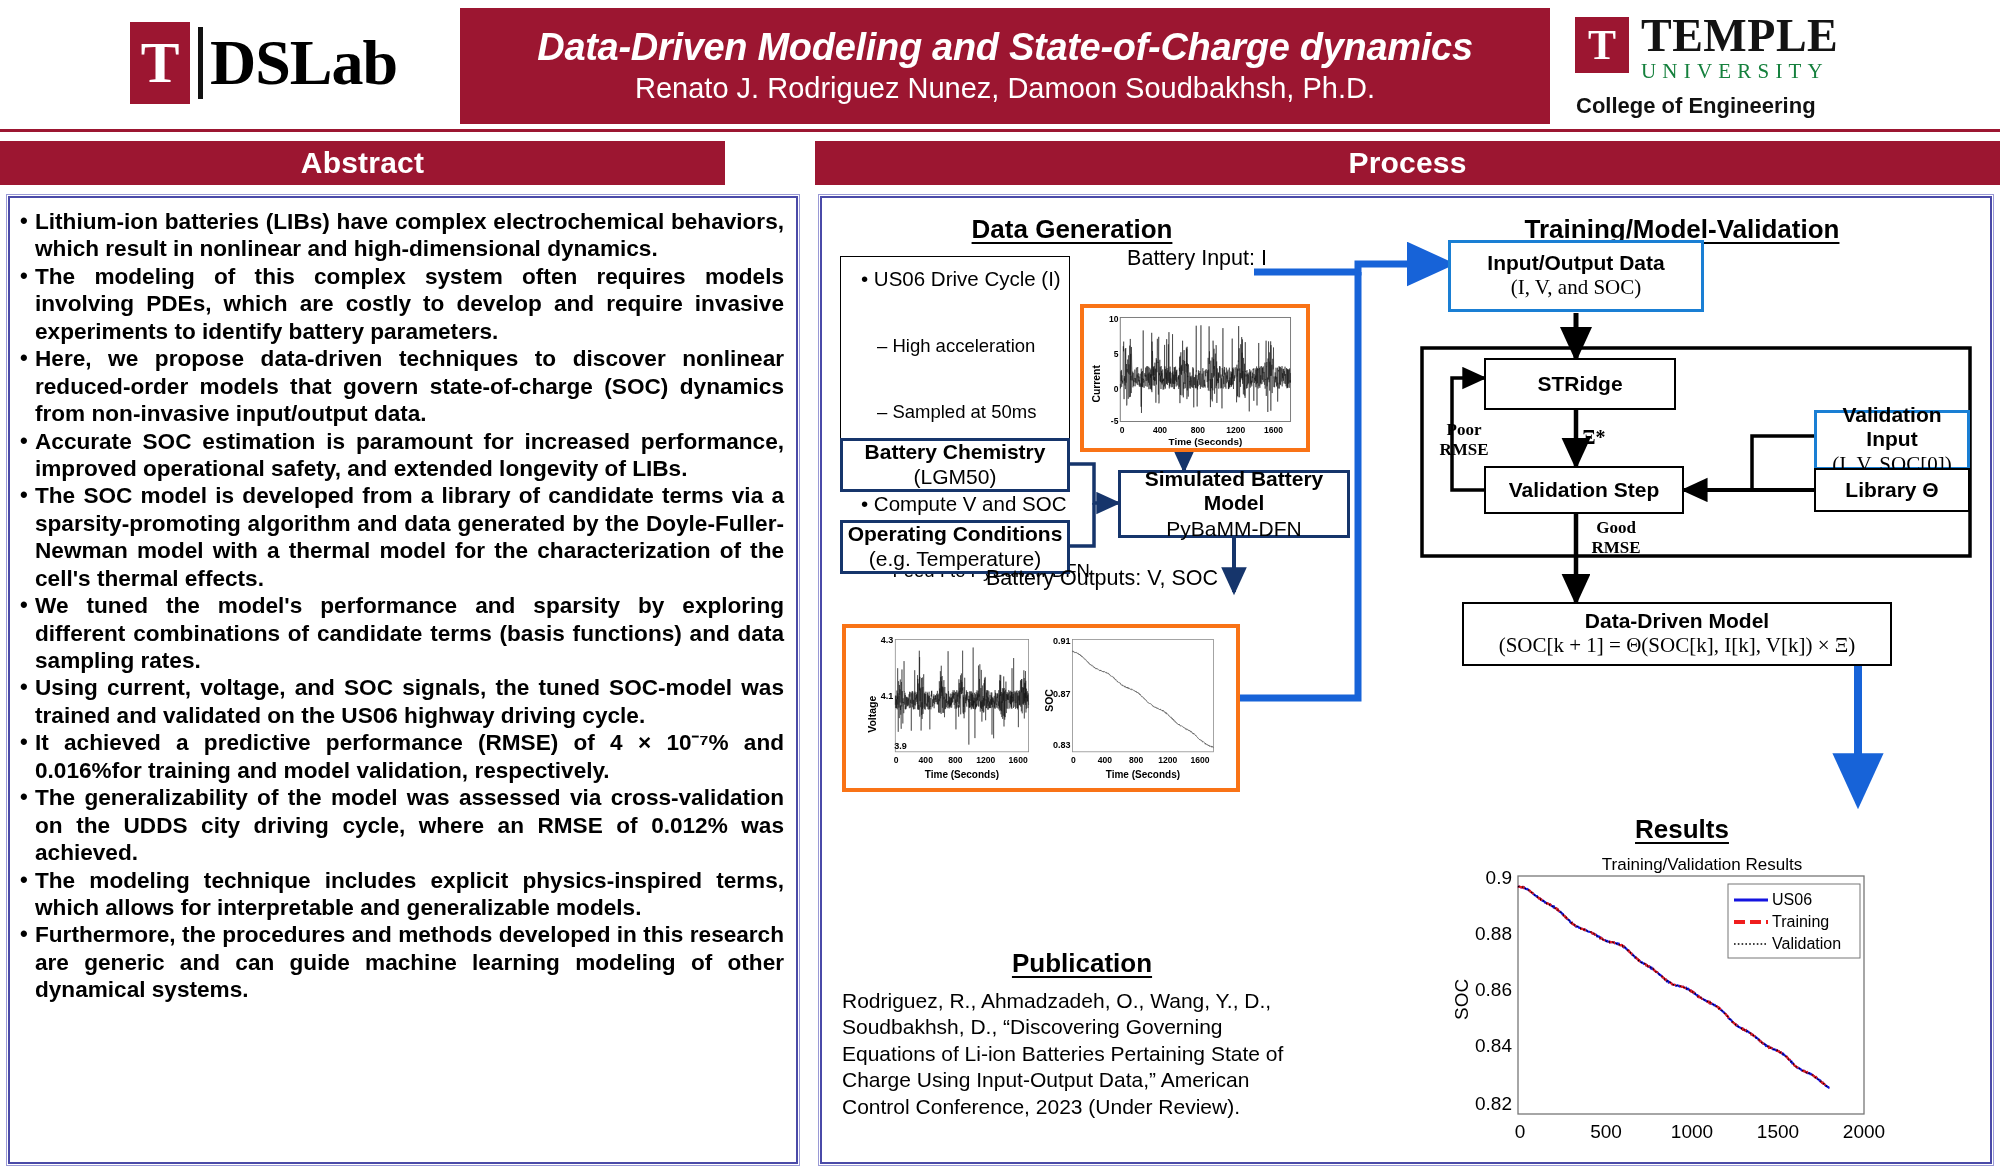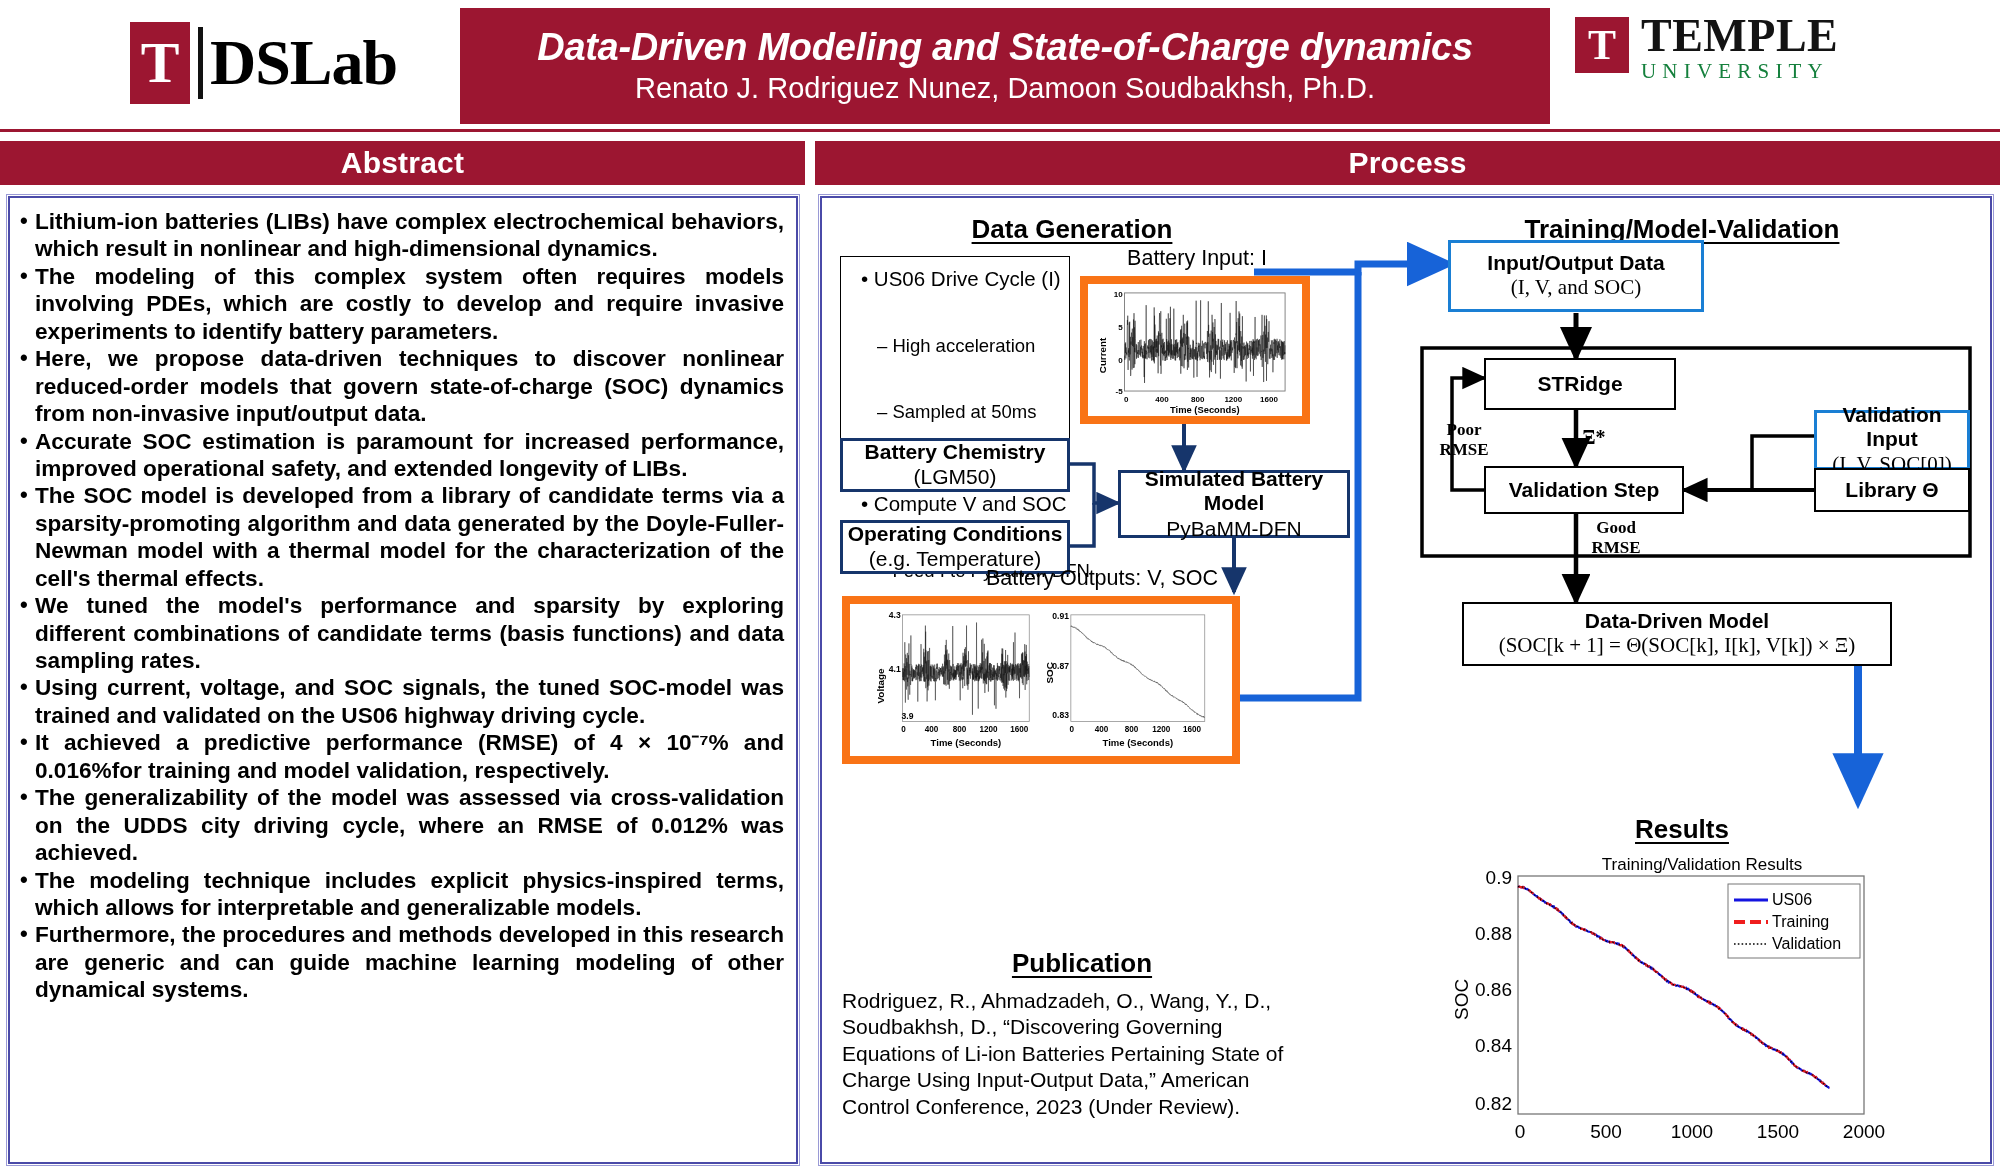--- a/index.html
+++ b/index.html
@@ -52,21 +52,21 @@
                 color:#15803d; line-height:1.2; margin-top:1px; }
   #temple-college { font-size:22px; font-weight:bold; color:#111; margin-top:9px; margin-left:1px; }
   #header-rule { position:absolute; left:0; top:129px; width:2000px; height:3px; background:#9c1631; }
 
   
   .section-bar {
     position:absolute; background:#9c1631; color:#fff;
     display:flex; align-items:center; justify-content:center;
     font-size:30px; font-weight:bold; letter-spacing:0.2px;
   }
-  #abstract-bar { left:0px;   top:141px; width:805px;  height:44px; }
+  #abstract-bar { left:0px;   top:141px; width:725px;  height:44px; }
   #process-bar  { left:815px; top:141px; width:1185px; height:44px; }
 
   
   .panel {
     position:absolute; background:#fff;
     border:2px solid #4a4aa8; outline:1px solid #9a9ad6; outline-offset:1px;
   }
   #abstract-panel { left:8px;  top:196px; width:790px;  height:968px; }
   #process-panel  { left:820px; top:196px; width:1172px; height:968px; }
 
@@ -100,21 +100,21 @@
   .box-t2 { font-size:21px; font-weight:400; line-height:1.2; }
 
   
   #dg-box { position:absolute; left:18px; top:58px; width:230px; height:200px;
             border:1.5px solid #000; background:#fff; padding:9px 6px 4px 20px; }
   .dg-l1 { font-size:20.5px; line-height:1.3; white-space:nowrap; }
   .dg-l2 { font-size:18.5px; line-height:1.42; padding-left:16px; white-space:nowrap;margin-top:40px; }
 
   
   .chart-title { position:absolute; font-size:21.5px; text-align:center; color:#000; }
-  .chart-frame { position:absolute; border:8px solid #f97316; background:#fff; }
+  .chart-frame { position:absolute; border:4px solid #f97316; background:#fff;margin-top:28px; }
 
   
   #pub-text { position:absolute; left:20px; top:790px; width:470px;
               font-size:21px; line-height:1.26; color:#000; }
 
   
   #flow-svg { position:absolute; left:0; top:0; width:1168px; height:964px; pointer-events:none; }
 
   .lbl-small { position:absolute; font-size:17px; font-weight:bold; text-align:center; line-height:1.15;font-family:Liberation Serif, serif; }
   .lbl-xi { position:absolute; font-size:20px; font-weight:bold; font-family:"Liberation Serif", serif; }
@@ -142,20 +142,21 @@
     <div id="temple-logo">
       <div id="temple-row">
         <div id="temple-mark">
           <span class="tglyph">T</span>
         </div>
         <div id="temple-words">
           <div id="temple-name">TEMPLE</div>
           <div id="temple-sub">UNIVERSITY</div>
         </div>
       </div>
+      <div id="temple-college">College of Engineering</div>
     </div>
 
     <div id="header-rule"></div>
   </div>
 
   <div id="abstract-bar" class="section-bar">Abstract</div>
   <div id="process-bar" class="section-bar">Process</div>
 
   <div id="abstract-panel" class="panel">
     <div id="abstract-list">

